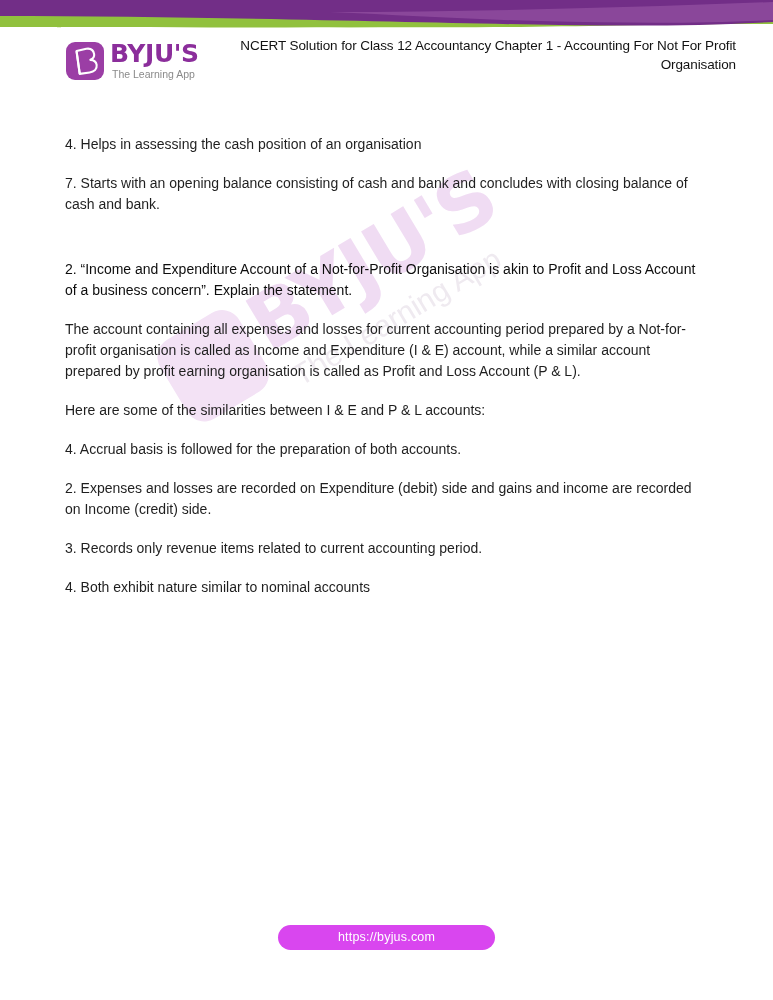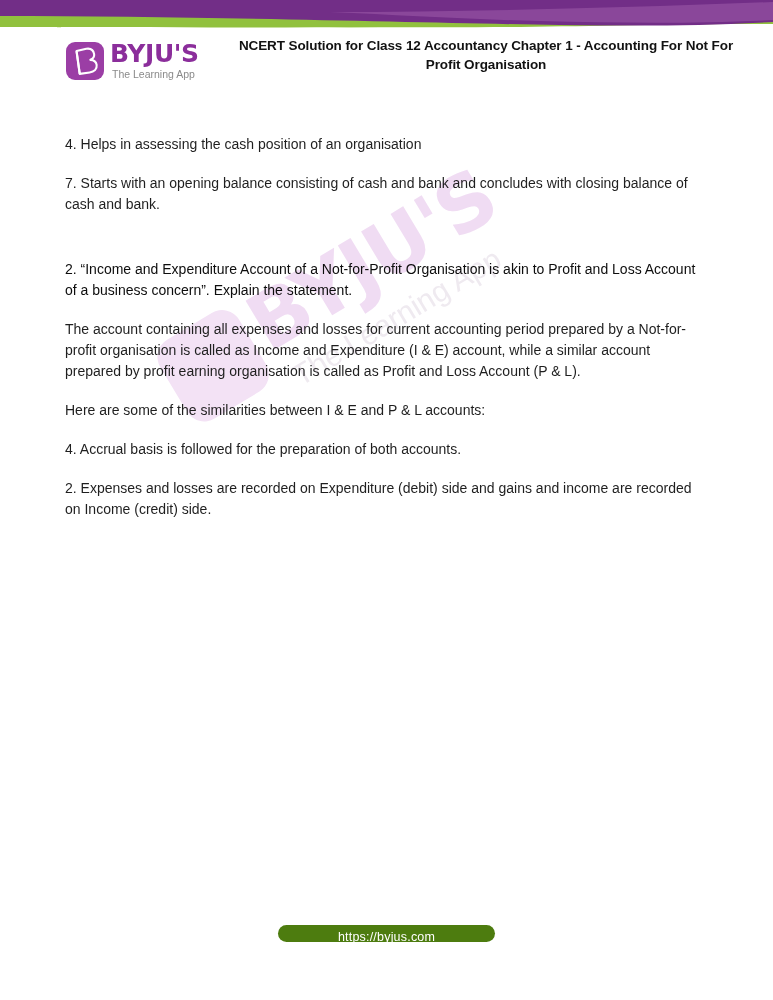--- a/index.html
+++ b/index.html
@@ -83,24 +83,24 @@
     line-height: 13px;
     color: #8a8a8a;
     font-family: "Liberation Sans", sans-serif;
   }
 
   .doc-title {
     position: absolute;
     left: 236px;
     top: 2px;
     width: 500px;
-    text-align: center;
+    text-align: right;
     font-size: 13.5px;
     line-height: 19px;
-    font-weight: bold;
+    font-weight: normal;
     color: #121212;
     letter-spacing: -0.1px;
   }
 
   
   .watermark {
     position: absolute;
     left: 150px;
     top: 310px;
     width: 470px;
@@ -169,22 +169,22 @@
     color: #0d0d0d;
   }
   .spacer-lg { height: 26px; }
 
   
   .footer-btn {
     position: absolute;
     left: 278px;
     top: 925px;
     width: 217px;
-    height: 17px;
-    background: #4d7c0f;
+    height: 25px;
+    background: #d946ef;
     border-radius: 13px;
     z-index: 2;
   }
   .footer-btn span {
     display: block;
     width: 100%;
     text-align: center;
     line-height: 25px;
     font-size: 12.5px;
     color: #ffffff;
@@ -238,19 +238,21 @@
 
   <div class="content">
     <p class="para">4. Helps in assessing the cash position of an organisation</p>
     <p class="para">7. Starts with an opening balance consisting of cash and bank and concludes with closing balance of cash and bank.</p>
     <div class="spacer-lg"></div>
     <p class="para bold">2. “Income and Expenditure Account of a Not-for-Profit Organisation is akin to Profit and Loss Account of a business concern”. Explain the statement.</p>
     <p class="para">The account containing all expenses and losses for current accounting period prepared by a Not-for-profit organisation is called as Income and Expenditure (I &amp; E) account, while a similar account prepared by profit earning organisation is called as Profit and Loss Account (P &amp; L).</p>
     <p class="para">Here are some of the similarities between I &amp; E and P &amp; L accounts:</p>
     <p class="para">4. Accrual basis is followed for the preparation of both accounts.</p>
     <p class="para">2. Expenses and losses are recorded on Expenditure (debit) side and gains and income are recorded on Income (credit) side.</p>
+    <p class="para">3. Records only revenue items related to current accounting period.</p>
+    <p class="para">4. Both exhibit nature similar to nominal accounts</p>
   </div>
 
   <div class="footer-btn">
     <span>https://byjus.com</span>
   </div>
 
 </div>
 
 </body></html>

